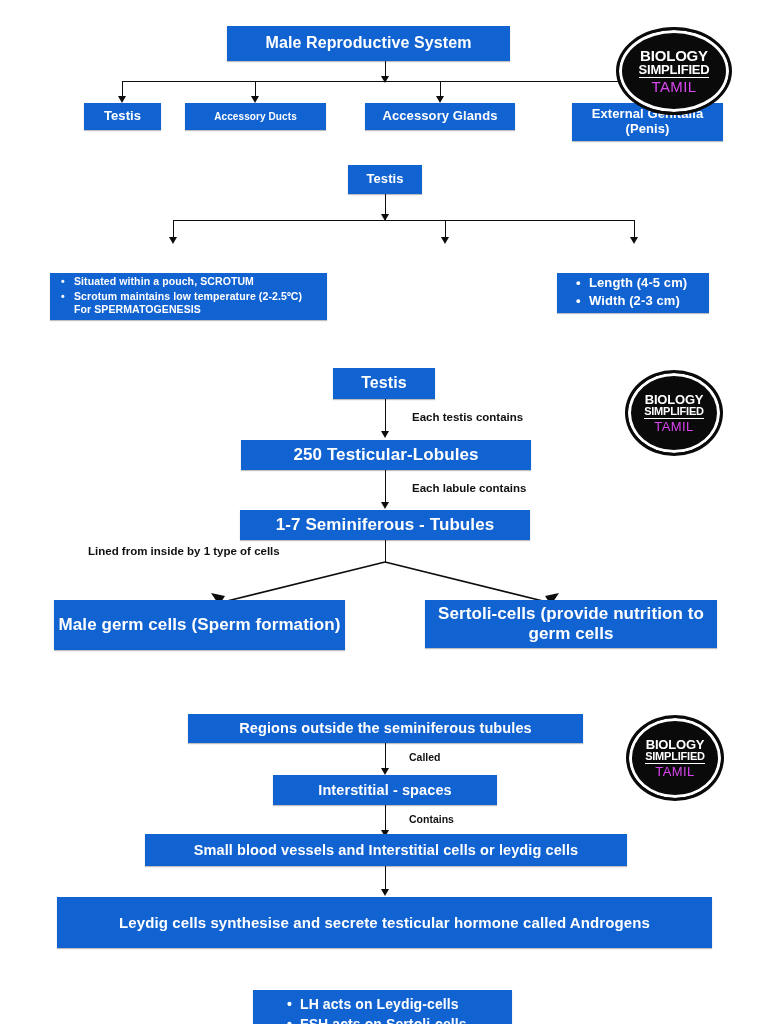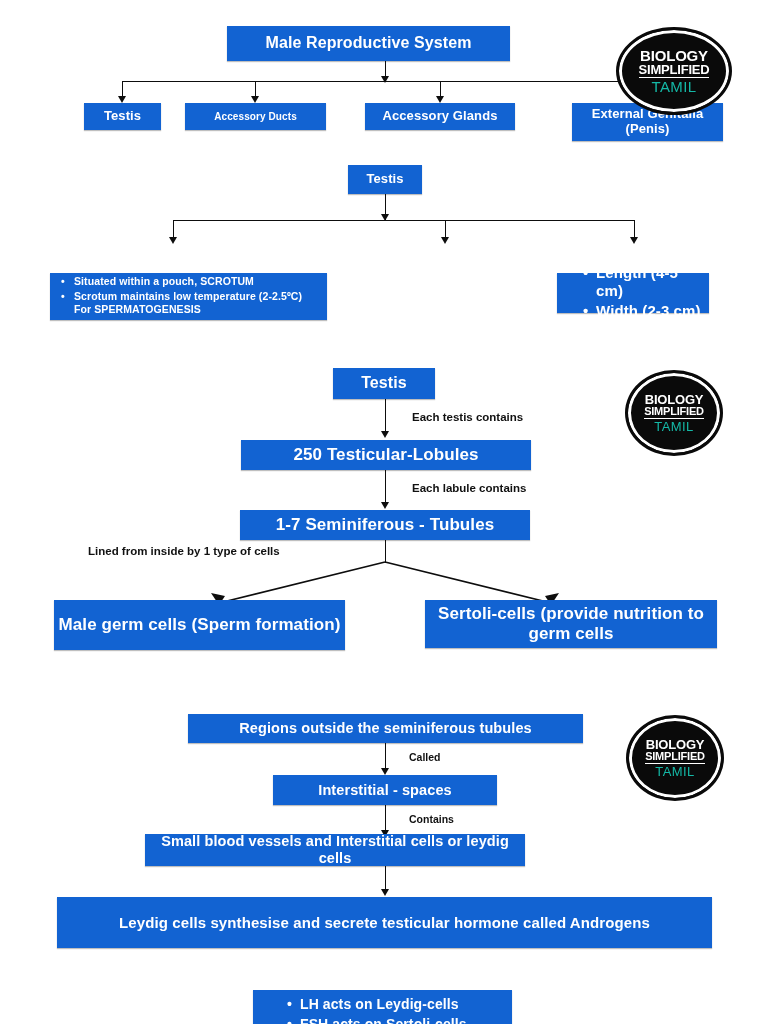--- a/index.html
+++ b/index.html
@@ -113,21 +113,21 @@
   .logo .l2 {
     font-weight: 800;
     line-height: 1;
     letter-spacing: -0.2px;
     border-bottom: 1px solid #ffffff;
     padding-bottom: 1px;
   }
   .logo .l3 {
     font-weight: 400;
     line-height: 1;
-    color: #14b8a6;
+    color: #d946ef;
     letter-spacing: 0.4px;
     margin-top: 1px;
   }
 </style>
 </head>
 <body>
 
 <div id="page">
 
   <div class="box" style="left:227px; top:26px; width:283px; height:35px; font-size:16px;">
@@ -191,21 +191,21 @@
   <div class="arrowhead" style="left:630px; top:237px;"></div>
 
   <div class="box bullets" style="left:50px; top:246px; width:277px; height:47px; font-size:10.5px;">
     <ul>
       <li>Situated within a pouch, SCROTUM</li>
       <li>Scrotum maintains low temperature (2-2.5ºC) For SPERMATOGENESIS</li>
     </ul>
   </div>
 
 
-  <div class="box bullets" style="left:557px; top:246px; width:152px; height:40px; font-size:15px; padding-left:25px;">
+  <div class="box bullets" style="left:557px; top:246px; width:152px; height:40px; font-size:13px; padding-left:18px;">
     <ul>
       <li>Length (4-5 cm)</li>
       <li>Width (2-3 cm)</li>
     </ul>
   </div>
 
   <div class="box" style="left:333px; top:368px; width:102px; height:31px; font-size:16px;">
     <span>Testis</span>
   </div>
 
@@ -268,21 +268,21 @@
   <div class="box" style="left:273px; top:775px; width:224px; height:30px; font-size:14.5px;">
     <span>Interstitial - spaces</span>
   </div>
 
   <div class="vline" style="left:385px; top:805px; height:28px;"></div>
   <div class="arrowhead" style="left:381px; top:830px;"></div>
   <div class="edge-label" style="left:409px; top:813px; font-size:10.5px;">
     <span>Contains</span>
   </div>
 
-  <div class="box" style="left:145px; top:834px; width:380px; height:32px; font-size:14.5px;">
+  <div class="box" style="left:145px; top:834px; width:482px; height:32px; font-size:14.5px;">
     <span>Small blood vessels and Interstitial cells or leydig cells</span>
   </div>
 
   <div class="vline" style="left:385px; top:866px; height:26px;"></div>
   <div class="arrowhead" style="left:381px; top:889px;"></div>
 
   <div class="box" style="left:57px; top:897px; width:655px; height:51px; font-size:15px;">
     <span>Leydig cells synthesise and secrete testicular hormone called Androgens</span>
   </div>
 

